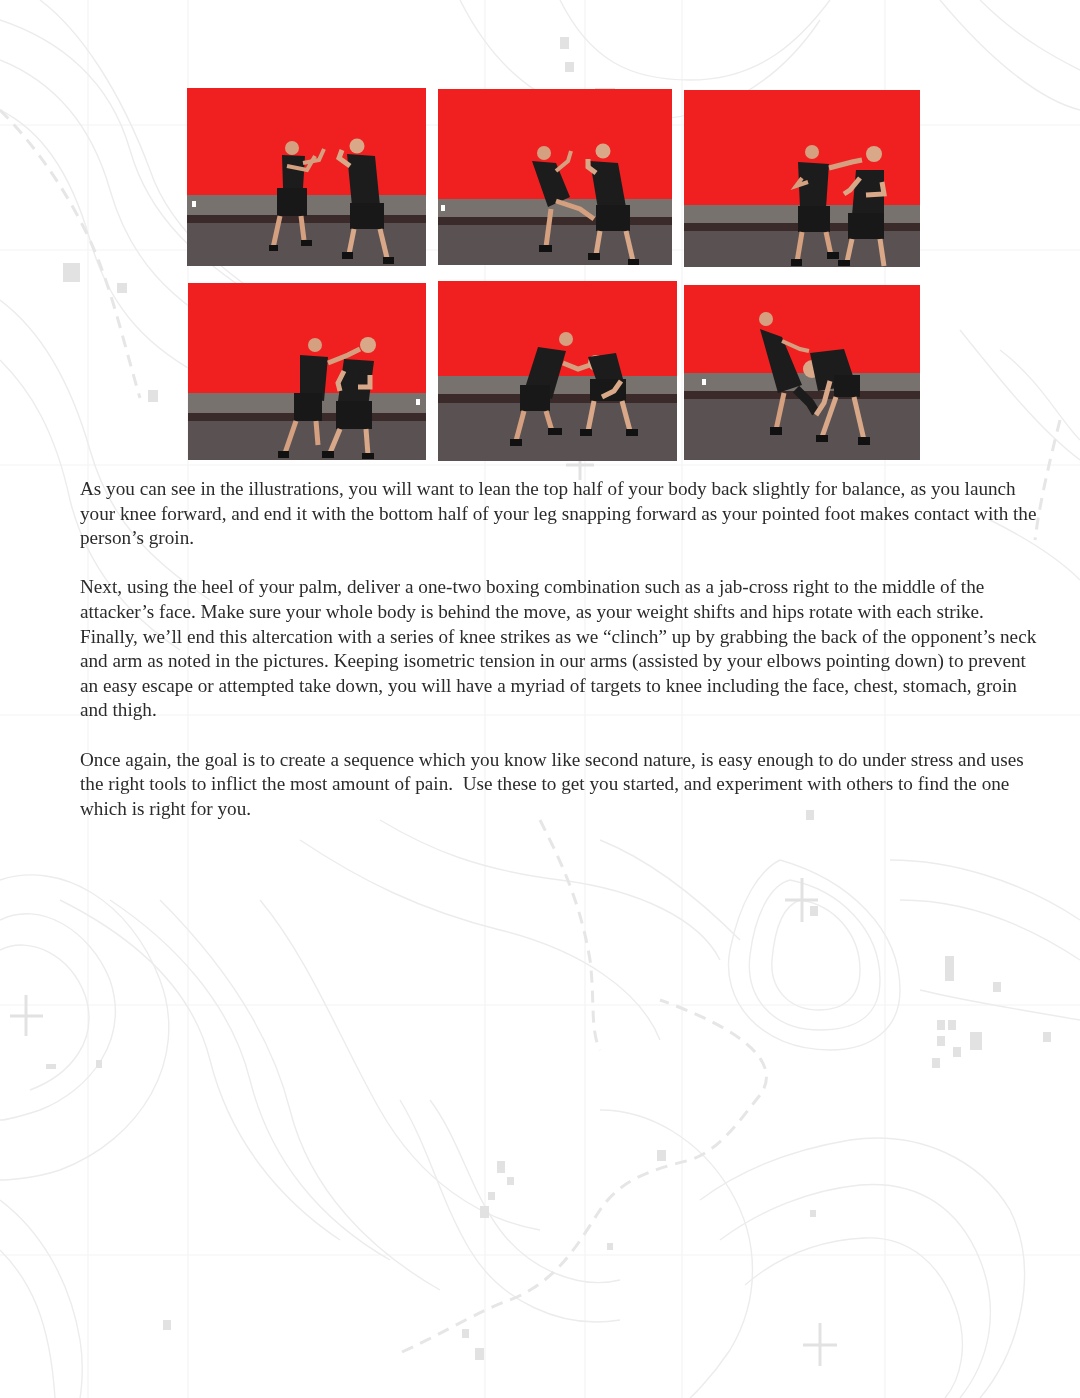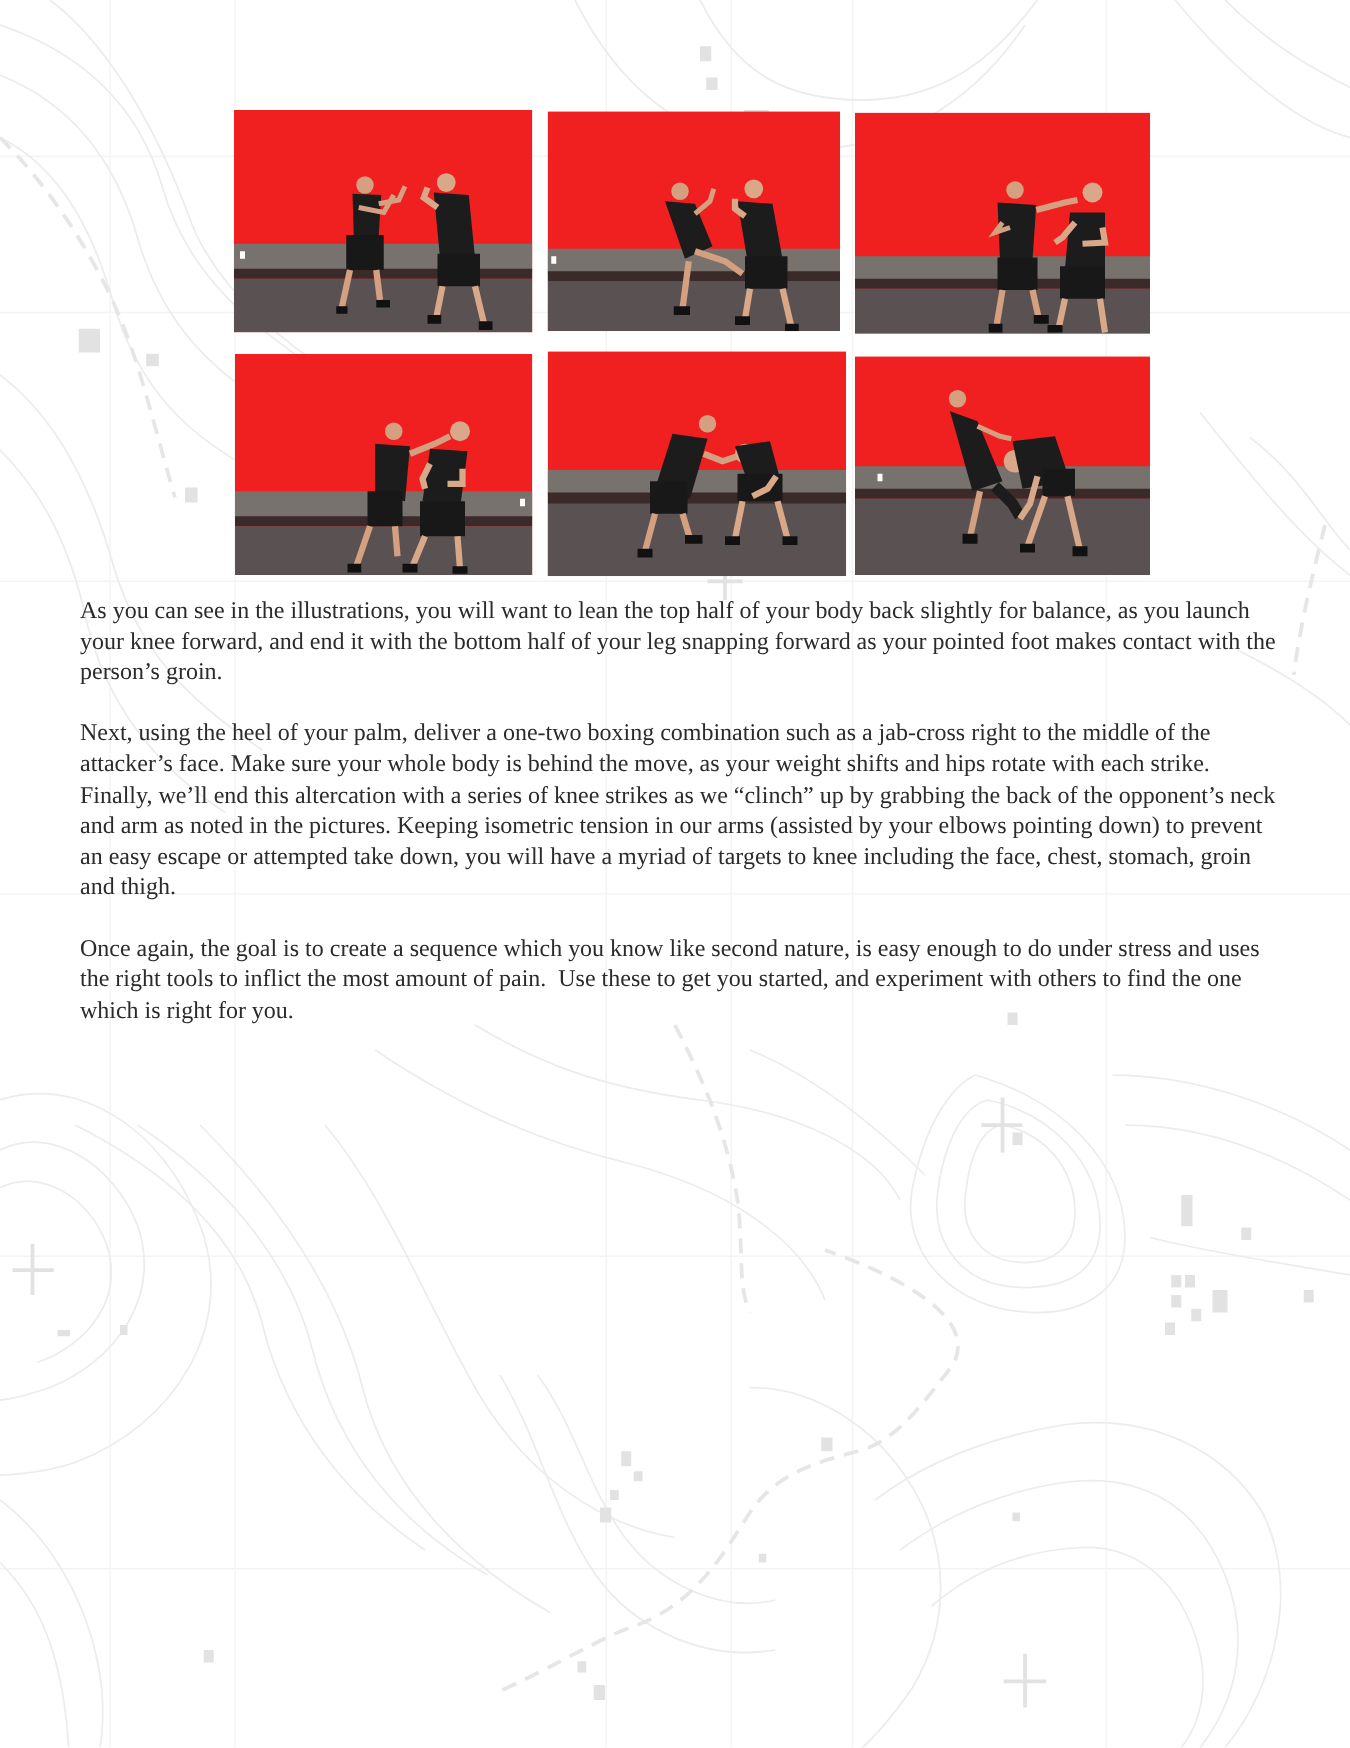--- a/index.html
+++ b/index.html
@@ -25,21 +25,21 @@
       overflow: hidden;
       z-index: 1;
     }
     .photo svg {
       display: block;
       width: 100%;
       height: 100%;
     }
     .body-text {
       position: absolute;
-      left: 64px;
+      left: 80px;
       top: 477px;
       width: 965px;
       z-index: 2;
       color: #2b2b2b;
       font-size: 19.2px;
       line-height: 24.6px;
     }
     .body-text p {
       margin: 0 0 24.6px 0;
     }

